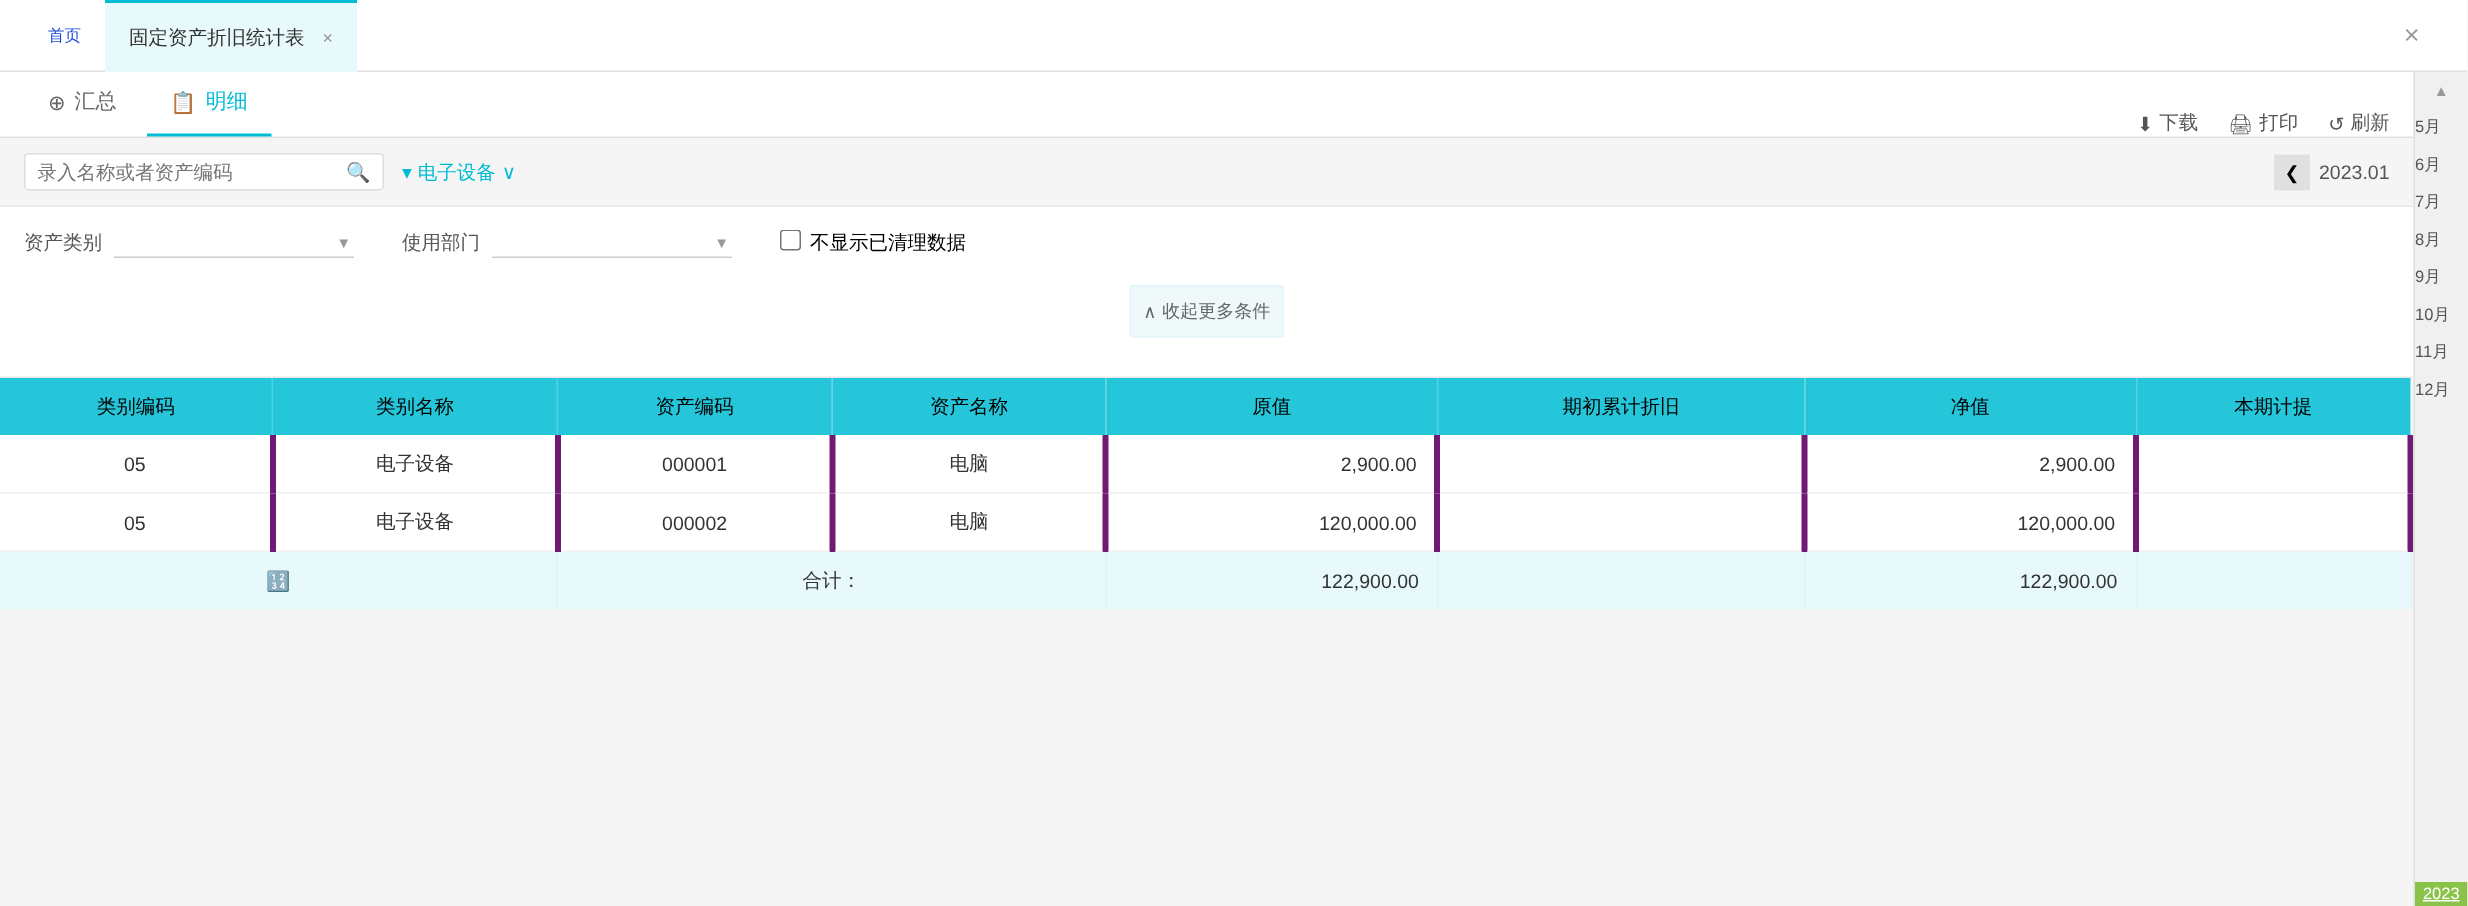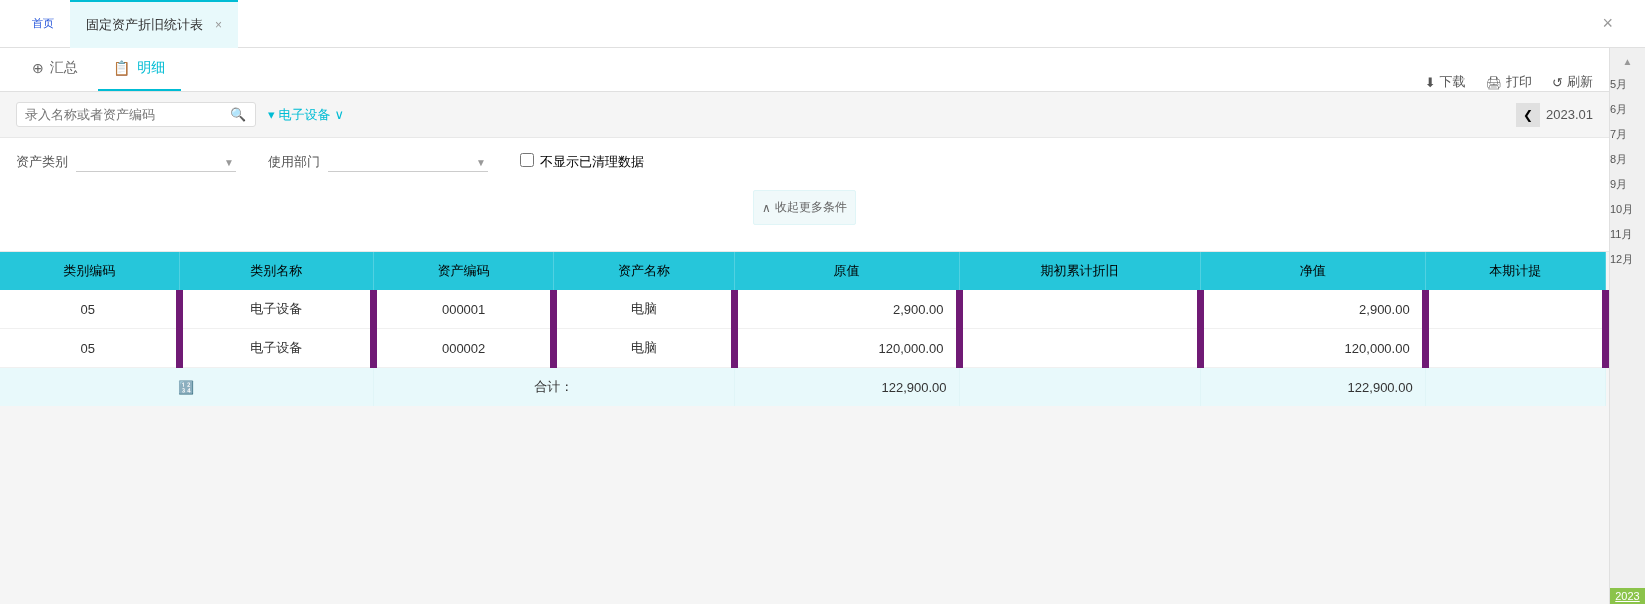--- a/index.html
+++ b/index.html
@@ -264,21 +264,21 @@
       white-space: nowrap;
     }
     .data-table tbody tr {
       background: #fff;
       border-bottom: 1px solid #f0f0f0;
     }
     .data-table tbody td {
       padding: 10px 12px;
       text-align: center;
       color: #333;
-      border-right: 7px solid #701a75;
+      border-right: 4px solid #701a75;
     }
     .data-table tbody td.text-right {
       text-align: right;
     }
     .data-table tfoot tr {
       background: #e8f9fb;
     }
     .data-table tfoot td {
       padding: 10px 12px;
       text-align: center;

